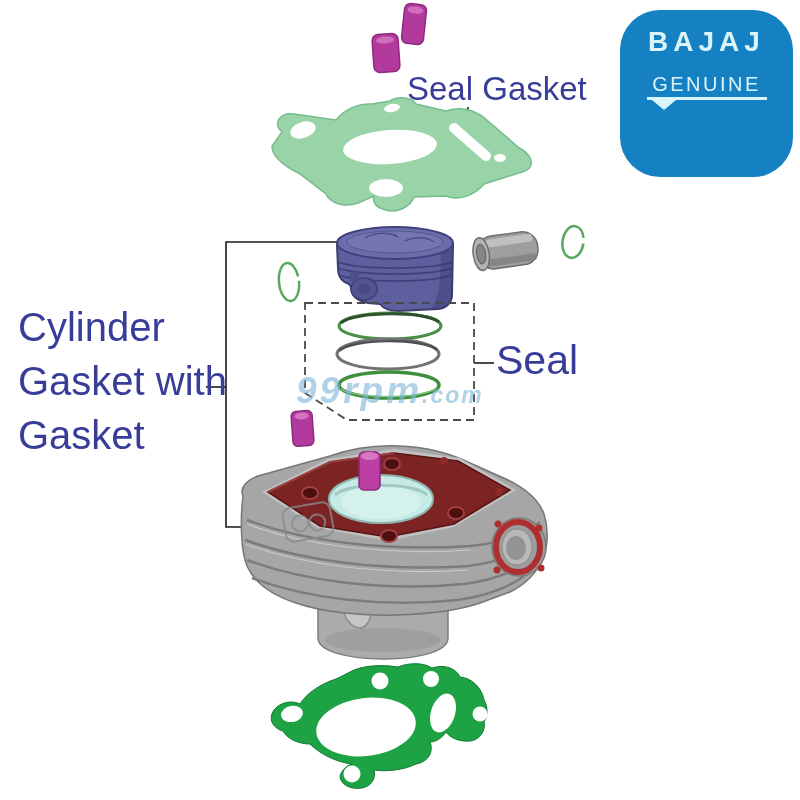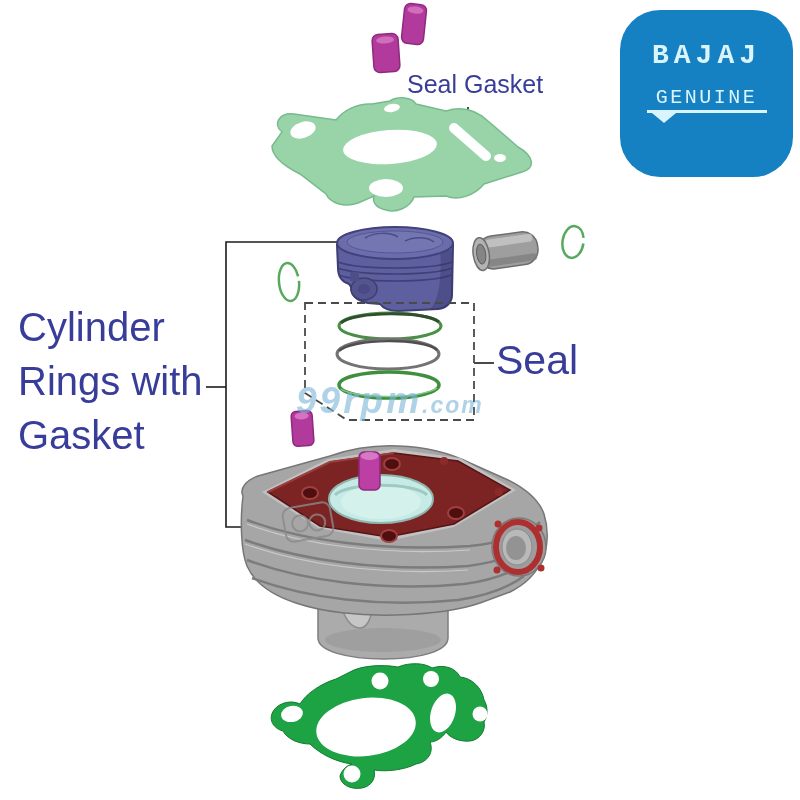--- a/index.html
+++ b/index.html
@@ -2,34 +2,34 @@
 <html><head>
 <meta charset="utf-8">
 <style>
   html,body{margin:0;padding:0;background:#ffffff;}
   .stage{
     position:relative;width:800px;height:800px;background:#ffffff;
     font-family:"Liberation Sans", sans-serif;overflow:hidden;
   }
   .stage svg{position:absolute;left:0;top:0;}
   .label{position:absolute;color:#383d99;}
-  .label-seal{left:407px;top:70px;font-size:25px;}
+  .label-seal{left:407px;top:70px;font-size:33px;}
   .label-cyl{left:18px;top:300px;font-size:40px;line-height:54px;}
   .label-rings{left:496px;top:337px;font-size:41px;}
   .watermark{
-    position:absolute;left:296px;top:380px;
+    position:absolute;left:296px;top:370px;
     font-weight:bold;font-style:italic;letter-spacing:3px;
     font-size:37px;color:rgba(126,182,216,0.62);white-space:nowrap;
   }
   .watermark .suffix{font-size:23px;letter-spacing:2px;}
   .logo{
     position:absolute;left:620px;top:10px;width:173px;height:167px;
     background:#1580c2;border-radius:40px;
     display:flex;flex-direction:column;align-items:center;
-    box-sizing:border-box;padding-top:30px;color:#d9f4fb;font-family:Liberation Mono, monospace;
+    box-sizing:border-box;padding-top:16px;color:#d9f4fb;
   }
   .logo .brand{font-size:28px;font-weight:bold;letter-spacing:5px;}
   .logo .genuine{font-size:20px;letter-spacing:2.5px;margin-top:15px;}
   .logo .partsword{font-size:36px;font-weight:bold;letter-spacing:1px;margin-top:-3px;}
   .logo .underline{position:relative;width:120px;height:3px;background:#d9f4fb;margin-top:1px;}
   .logo .underline .tri{
     position:absolute;left:5px;top:3px;width:0;height:0;
     border-left:12px solid transparent;border-right:12px solid transparent;
     border-top:10px solid #d9f4fb;
   }
@@ -199,21 +199,21 @@
       <ellipse cx="443" cy="713" rx="12" ry="20" fill="#ffffff" transform="rotate(18 443 713)"></ellipse>
     </g>
   </svg>
 
   <div class="watermark"><span>99rpm</span><span class="suffix">.com</span></div>
 
   <div class="label label-seal">Seal Gasket</div>
 
   <div class="label label-cyl">
     <div>Cylinder</div>
-    <div>Rings with</div>
+    <div>Gasket with</div>
     <div>Gasket</div>
   </div>
 
   <div class="label label-rings">Seal</div>
 
   <div class="logo">
     <div class="brand">BAJAJ</div>
     <div class="genuine">GENUINE</div>
     <div class="underline">
       <span class="tri"></span>

